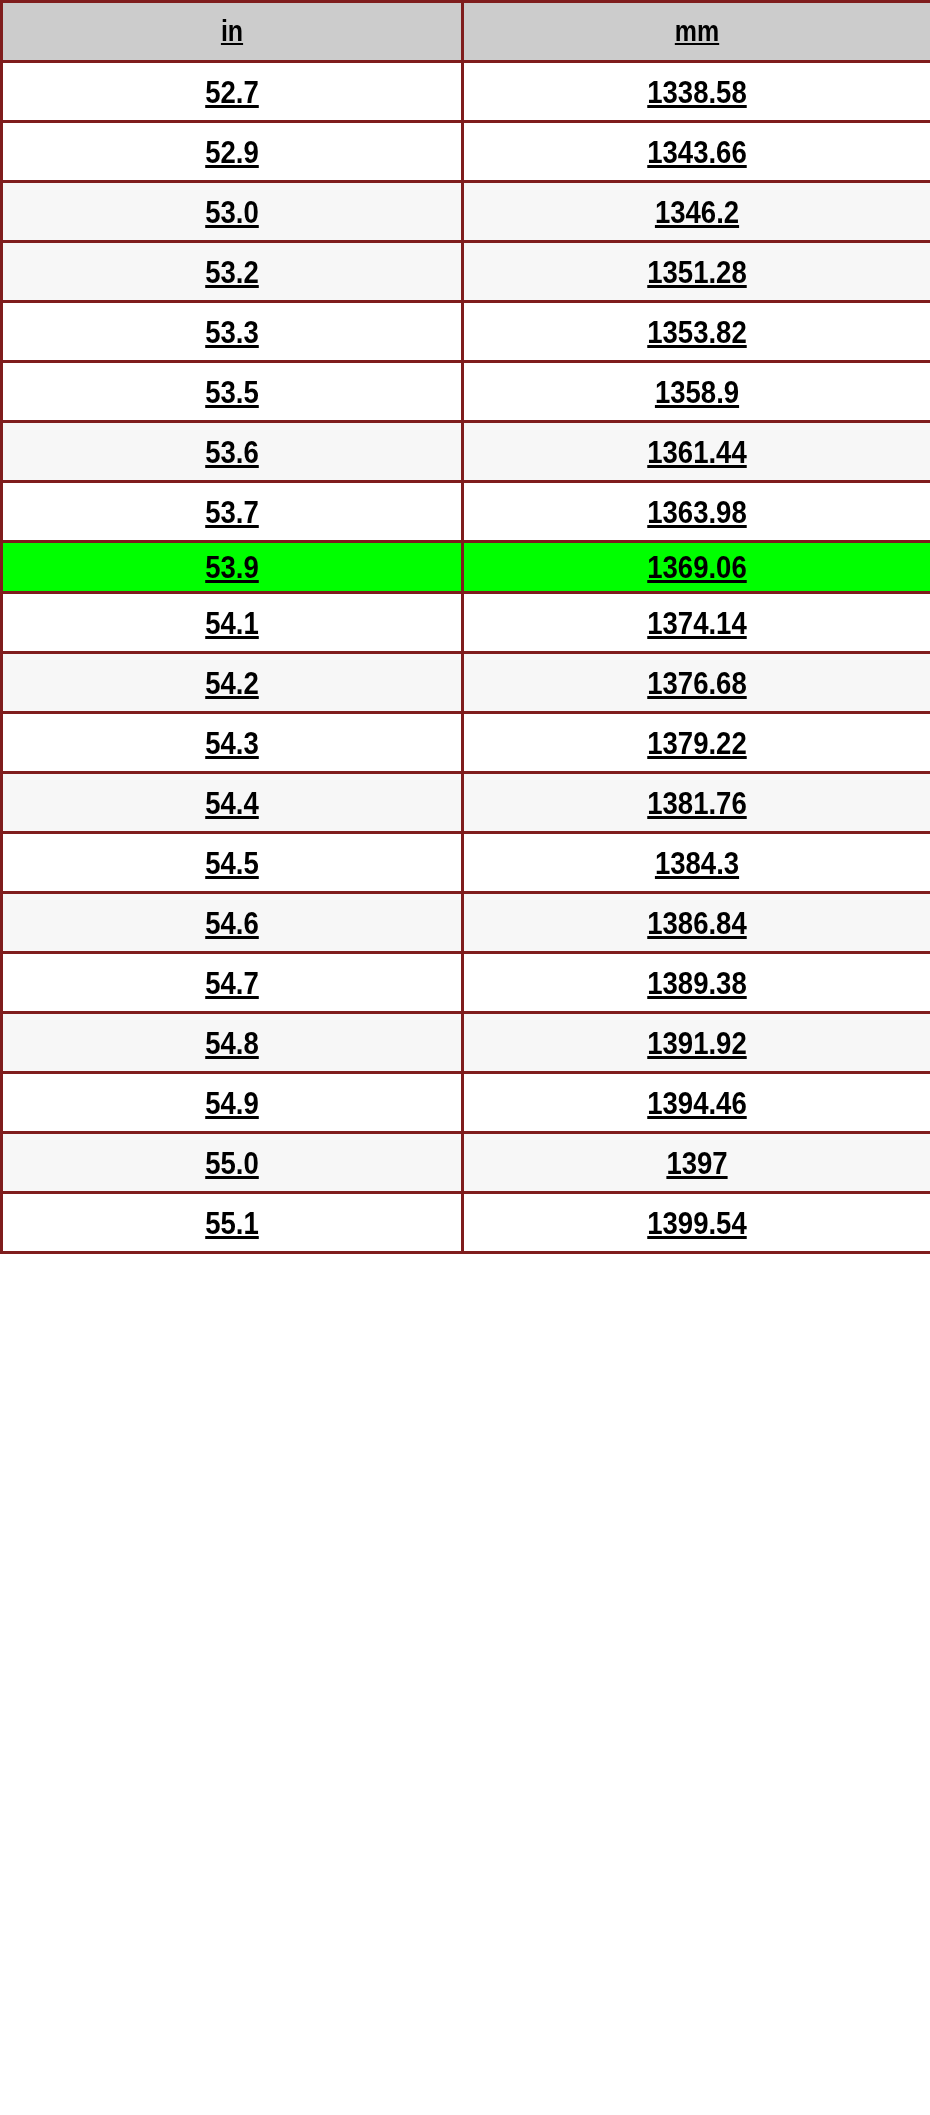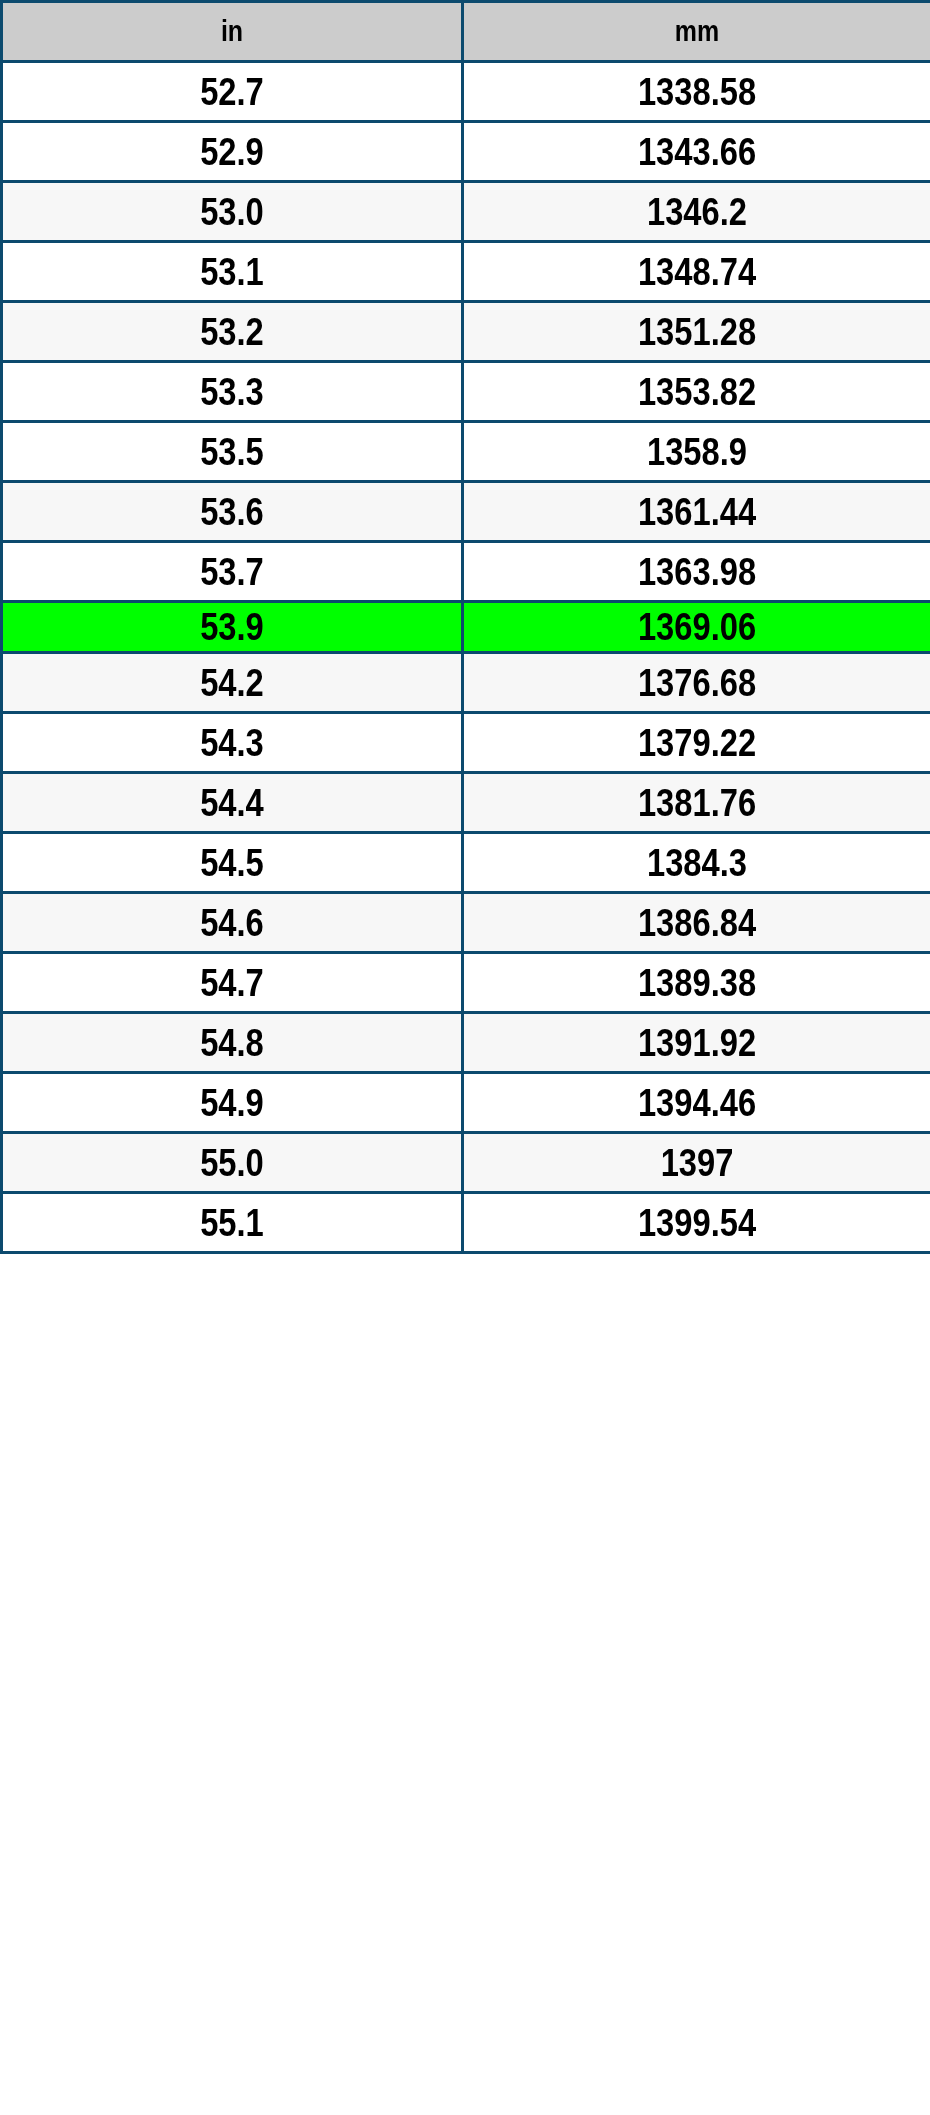--- a/index.html
+++ b/index.html
@@ -15,39 +15,40 @@
     width: 930px;
     border-collapse: collapse;
     table-layout: fixed;
     background: #ffffff;
   }
   #conversion-table col.col-in { width: 461px; }
   #conversion-table col.col-mm { width: 469px; }
 
   #conversion-table th,
   #conversion-table td {
-    border: 3px solid #0c4a6e;
+    border: 3px solid #7f1d1d;
     text-align: center;
     vertical-align: middle;
     color: #000000;
     font-weight: bold;
     font-stretch: condensed;
     line-height: 1;
     padding: 0;
     height: 57px;
     overflow: hidden;
     white-space: nowrap;
+    text-decoration: underline;
   }
   #conversion-table th {
     background: #cccccc;
     font-size: 29px;
     height: 57px;
   }
   #conversion-table td {
-    font-size: 38px;
+    font-size: 32px;
   }
   #conversion-table tbody tr.row-odd td { background: #ffffff; }
   #conversion-table tbody tr.row-even td { background: #f7f7f7; }
   #conversion-table tbody tr.row-highlight td { background: #00ff00; }
   #conversion-table tbody tr.row-highlight td {
     height: 48px;
   }
   .cell-text {
     display: block;
     transform: scaleX(0.86);
@@ -90,28 +91,20 @@
         </td>
       </tr>
       <tr class="row-even">
         <td>
           <span class="cell-text">53.0</span>
         </td>
         <td>
           <span class="cell-text">1346.2</span>
         </td>
       </tr>
-      <tr class="row-odd">
-        <td>
-          <span class="cell-text">53.1</span>
-        </td>
-        <td>
-          <span class="cell-text">1348.74</span>
-        </td>
-      </tr>
       <tr class="row-even">
         <td>
           <span class="cell-text">53.2</span>
         </td>
         <td>
           <span class="cell-text">1351.28</span>
         </td>
       </tr>
       <tr class="row-odd">
         <td>
@@ -144,20 +137,28 @@
         <td>
           <span class="cell-text">1363.98</span>
         </td>
       </tr>
       <tr class="row-highlight">
         <td>
           <span class="cell-text">53.9</span>
         </td>
         <td>
           <span class="cell-text">1369.06</span>
+        </td>
+      </tr>
+      <tr class="row-odd">
+        <td>
+          <span class="cell-text">54.1</span>
+        </td>
+        <td>
+          <span class="cell-text">1374.14</span>
         </td>
       </tr>
       <tr class="row-even">
         <td>
           <span class="cell-text">54.2</span>
         </td>
         <td>
           <span class="cell-text">1376.68</span>
         </td>
       </tr>

